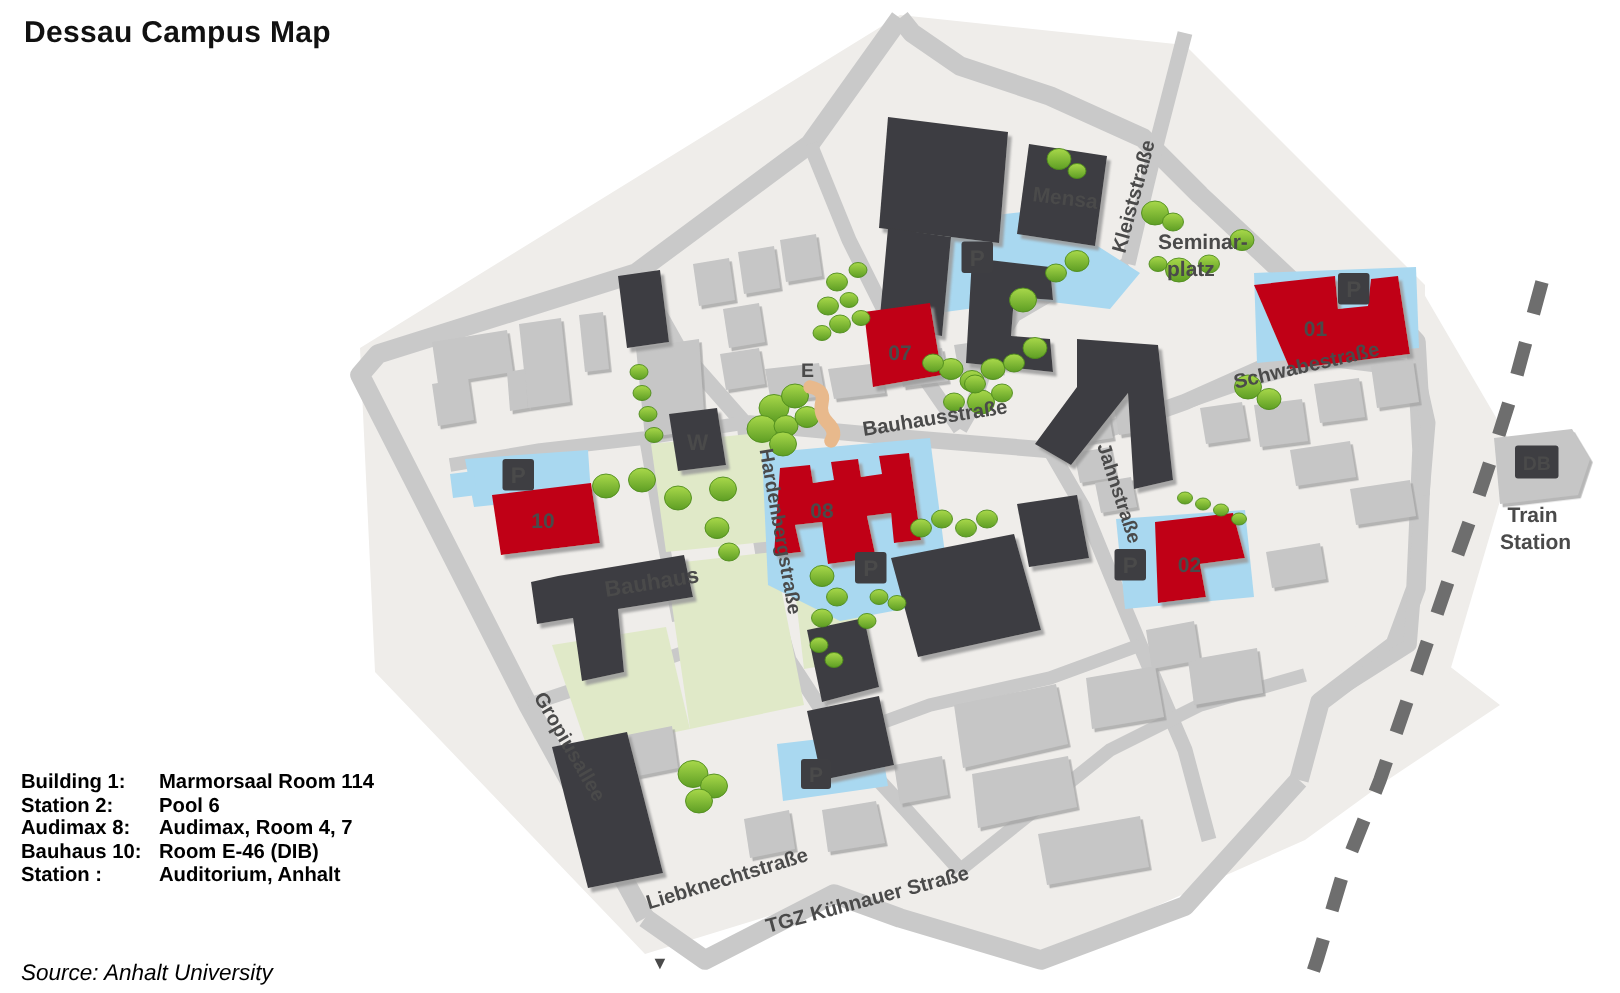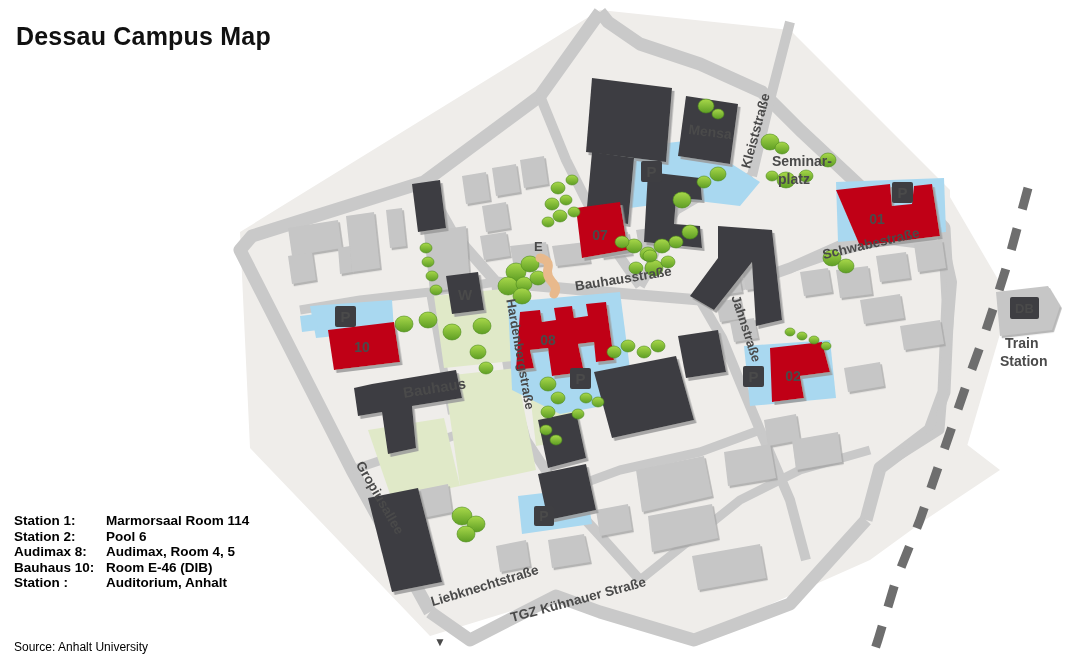--- a/index.html
+++ b/index.html
@@ -10,22 +10,22 @@
   body {
     width: 1080px;
     height: 662px;
     position: relative;
     overflow: hidden;
     font-family: "Liberation Sans", sans-serif;
   }
   #page-title {
     position: absolute;
     left: 16px;
-    top: 22px;
-    font-size: 25px;
+    top: 11px;
+    font-size: 20px;
     font-weight: bold;
     color: #111111;
     letter-spacing: 0.2px;
     white-space: nowrap;
   }
   #legend {
     position: absolute;
     left: 14px;
     top: 513px;
     font-size: 13.5px;
@@ -41,21 +41,22 @@
     width: 92px;
     flex: 0 0 92px;
   }
   .legend-value {
     font-weight: bold;
   }
   #source-note {
     position: absolute;
     left: 14px;
     top: 640px;
-    font-size: 12px;
+    font-size: 15px;
+    font-style: italic;
     color: #000000;
     white-space: nowrap;
   }
   #map-canvas {
     position: absolute;
     left: 0;
     top: 0;
     width: 1080px;
     height: 662px;
   }
@@ -369,30 +370,30 @@
     <text class="map-text" x="376" y="500" font-size="13.5" text-anchor="middle" transform="rotate(60 376 500)">Gropiusallee</text>
     <text class="map-text" x="486" y="590" font-size="13.5" text-anchor="middle" transform="rotate(-17 486 590)">Liebknechtstraße</text>
     <text class="map-text" x="512" y="622" font-size="13.5" transform="rotate(-15 512 622)">TGZ Kühnauer Straße</text>
     <text class="map-text" x="434" y="646" font-size="12" fill="#111111">▼</text>
   </g>
 
 </svg>
 
 <div id="legend">
   <div class="legend-row">
-    <span class="legend-label">Station 1:</span>
+    <span class="legend-label">Building 1:</span>
     <span class="legend-value">Marmorsaal Room 114</span>
   </div>
   <div class="legend-row">
     <span class="legend-label">Station 2:</span>
     <span class="legend-value">Pool 6</span>
   </div>
   <div class="legend-row">
     <span class="legend-label">Audimax 8:</span>
-    <span class="legend-value">Audimax, Room 4, 5</span>
+    <span class="legend-value">Audimax, Room 4, 7</span>
   </div>
   <div class="legend-row">
     <span class="legend-label">Bauhaus 10:</span>
     <span class="legend-value">Room E-46 (DIB)</span>
   </div>
   <div class="legend-row">
     <span class="legend-label">Station :</span>
     <span class="legend-value">Auditorium, Anhalt</span>
   </div>
 </div>

